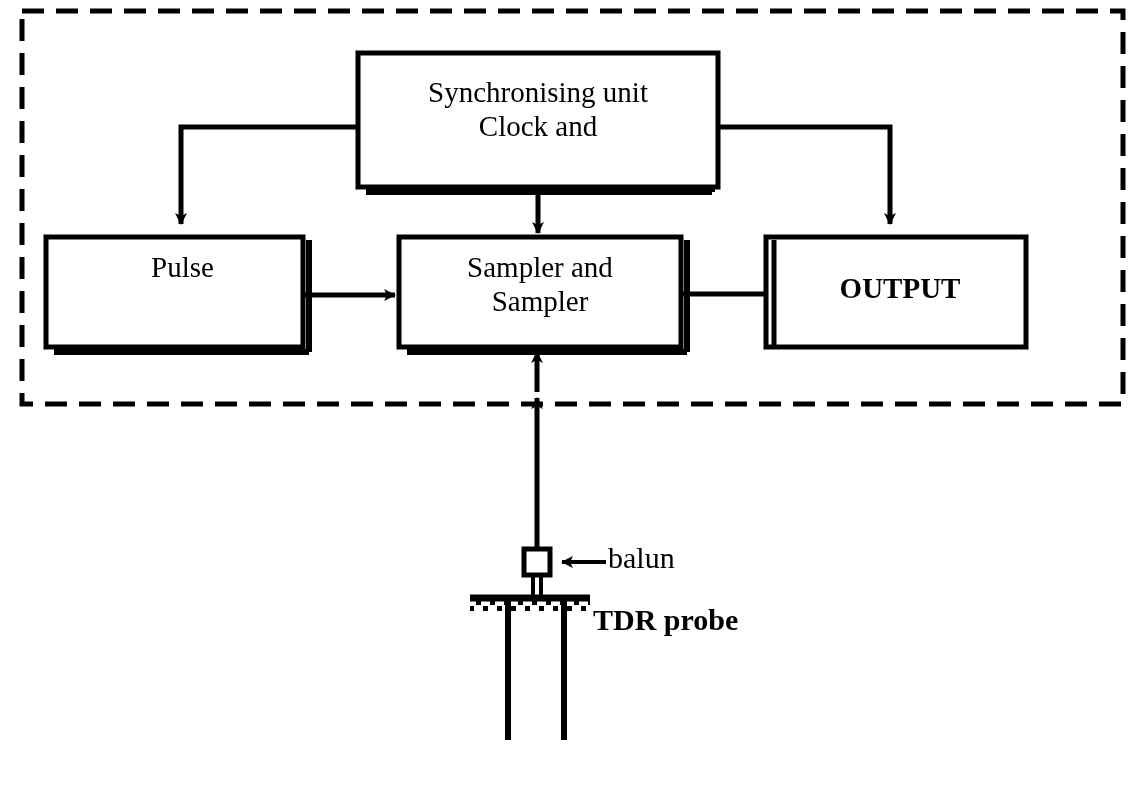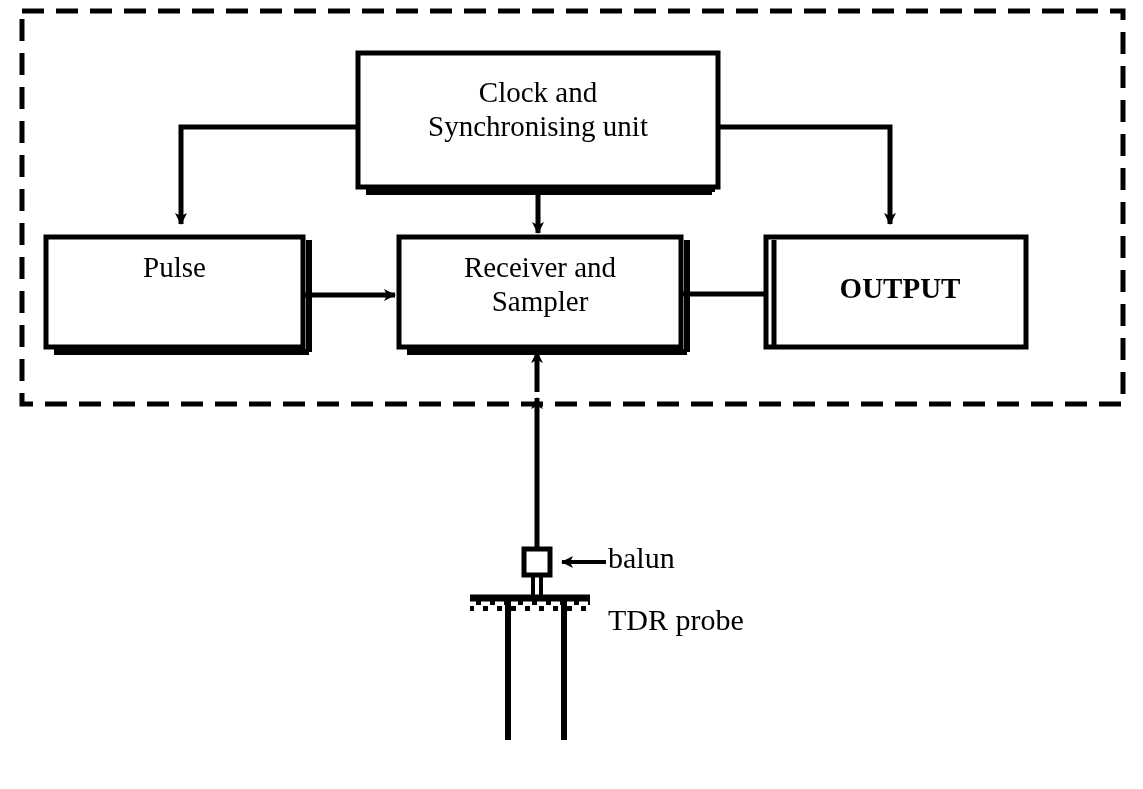--- a/index.html
+++ b/index.html
@@ -86,34 +86,34 @@
 
     <g>
       <path d="M470,598 L590,598" stroke="#000" stroke-width="7"></path>
       <rect x="470" y="601" width="120" height="11" fill="url(#soil)"></rect>
       <path d="M508,600 L508,740" stroke="#000" stroke-width="6"></path>
       <path d="M564,600 L564,740" stroke="#000" stroke-width="6"></path>
     </g>
   </svg>
 
   <div class="lbl boxtext" style="left:358px; top:76px; width:360px;">
+    <div>Synchronising unit</div>
     <div>Clock and</div>
-    <div>Synchronising unit</div>
   </div>
 
-  <div class="lbl boxtext" style="left:46px; top:251px; width:257px;">
+  <div class="lbl boxtext" style="left:54px; top:251px; width:257px;">
     <div>Pulse</div>
   </div>
 
   <div class="lbl boxtext" style="left:399px; top:251px; width:282px;">
-    <div>Receiver and</div>
+    <div>Sampler and</div>
     <div>Sampler</div>
   </div>
 
   <div class="lbl boxtext b" style="left:774px; top:272px; width:252px;">
     <div>OUTPUT</div>
   </div>
 
   <div class="lbl sidetext" style="left:608px; top:541px; width:140px;">balun</div>
 
-  <div class="lbl sidetext" style="left:608px; top:603px; width:240px;">TDR probe</div>
+  <div class="lbl sidetext" style="left:593px; top:603px; width:240px;font-weight:bold;">TDR probe</div>
 
 </div>
 
 </body></html>

